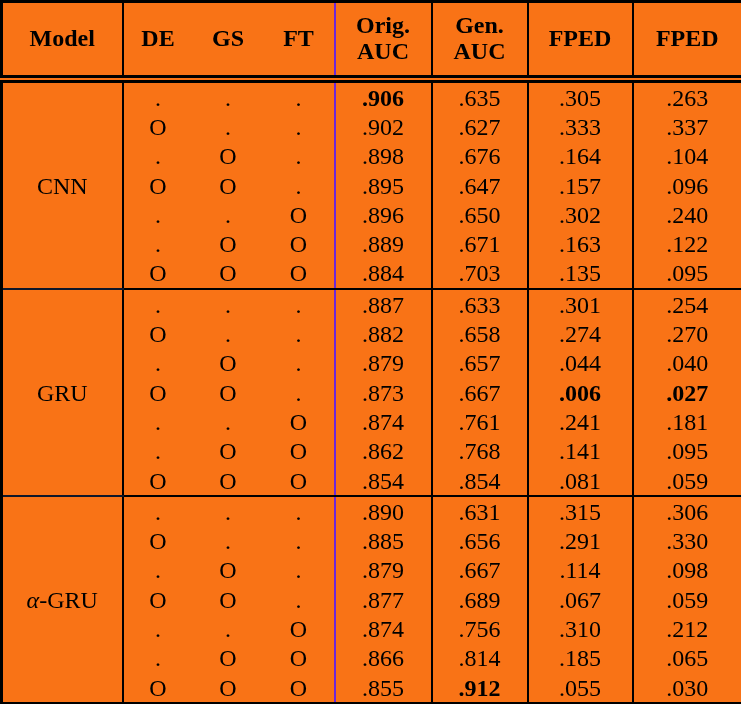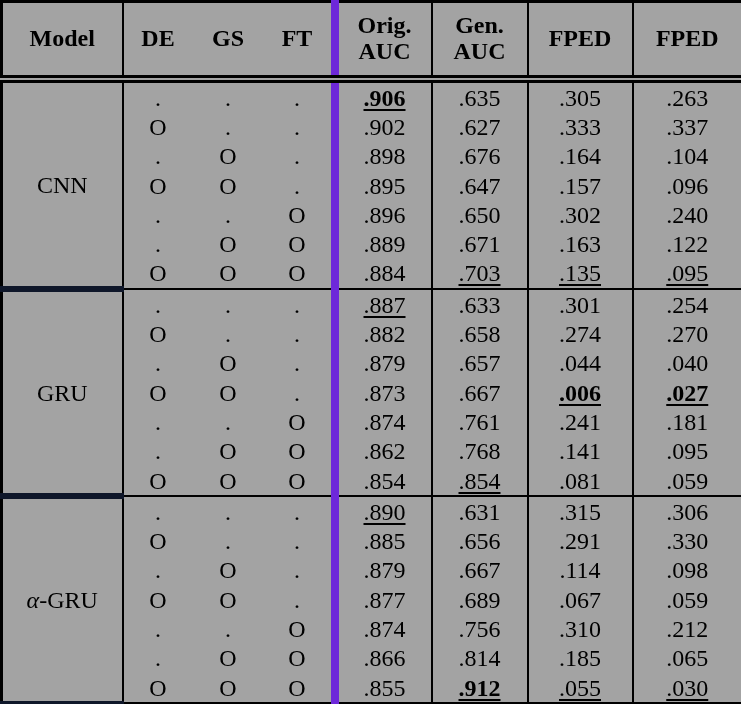--- a/index.html
+++ b/index.html
@@ -7,61 +7,60 @@
     padding: 0;
     background: #ffffff;
   }
   body {
     font-family: "Liberation Serif", "DejaVu Serif", serif;
     color: #000000;
   }
   .page {
     width: 741px;
     height: 704px;
-    background: #a3a3a3;
+    background: #f97316;
     overflow: hidden;
   }
   table.results {
     width: 741px;
     border-collapse: collapse;
     table-layout: fixed;
     border: 3px solid #000000;
     font-size: 24px;
   }
   
   th.model-col, td.model-cell { border-right: 2px solid #000000; }
-  th.col-end,  td.col-end     { border-right: 8px solid #6d28d9; }
+  th.col-end,  td.col-end     { border-right: 2px solid #6d28d9; }
   th.val-col,  td.val-cell    { border-right: 2px solid #000000; }
   th.last-col, td.last-col    { border-right: none; }
 
   thead th {
     border-bottom: 8px double #000000;
     font-weight: bold;
     text-align: center;
     vertical-align: middle;
     height: 72px;
     line-height: 1.08;
     padding: 0;
   }
   tbody td {
     text-align: center;
     vertical-align: middle;
     height: 29.3px;
     padding: 0;
     line-height: 1;
   }
   tr.group-end td { border-bottom: 2px solid #000000; }
-  td.model-cell   { border-bottom: 6px solid #0f172a; }
+  td.model-cell   { border-bottom: 2px solid #0f172a; }
 
   td.flag-cell { font-size: 24px; }
   td.val-cell  { font-size: 24px; }
 
   .bold { font-weight: bold; }
   .underline {
-    text-decoration: underline;
     text-underline-offset: 3px;
     text-decoration-thickness: 1.5px;
   }
   .italic { font-style: italic; }
 </style>
 </head>
 <body>
 
 <div class="page">
   <table class="results">

